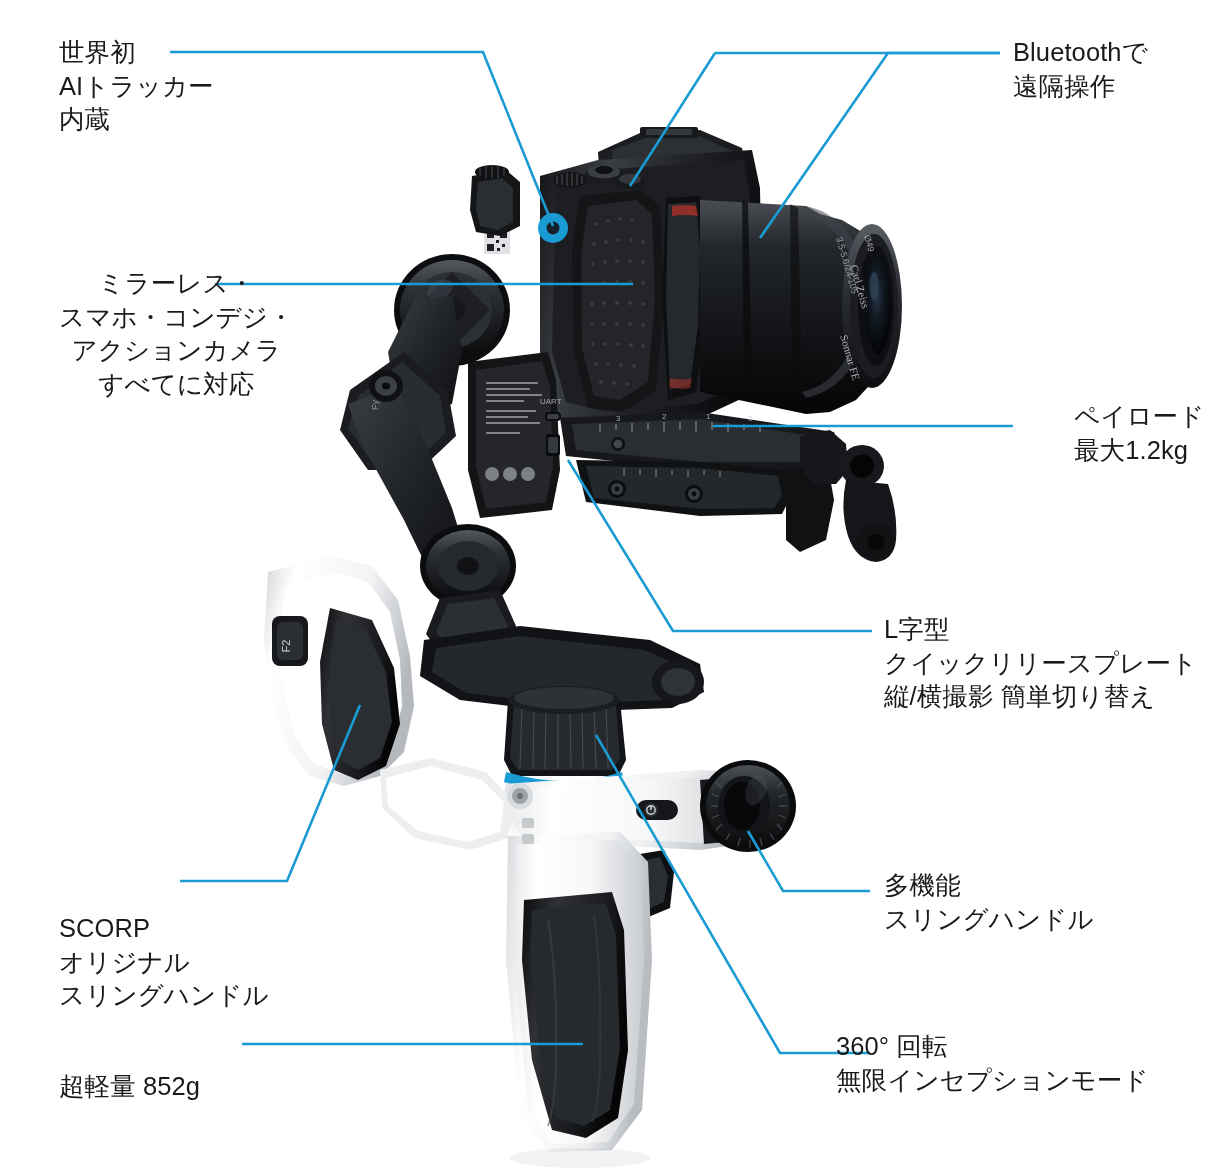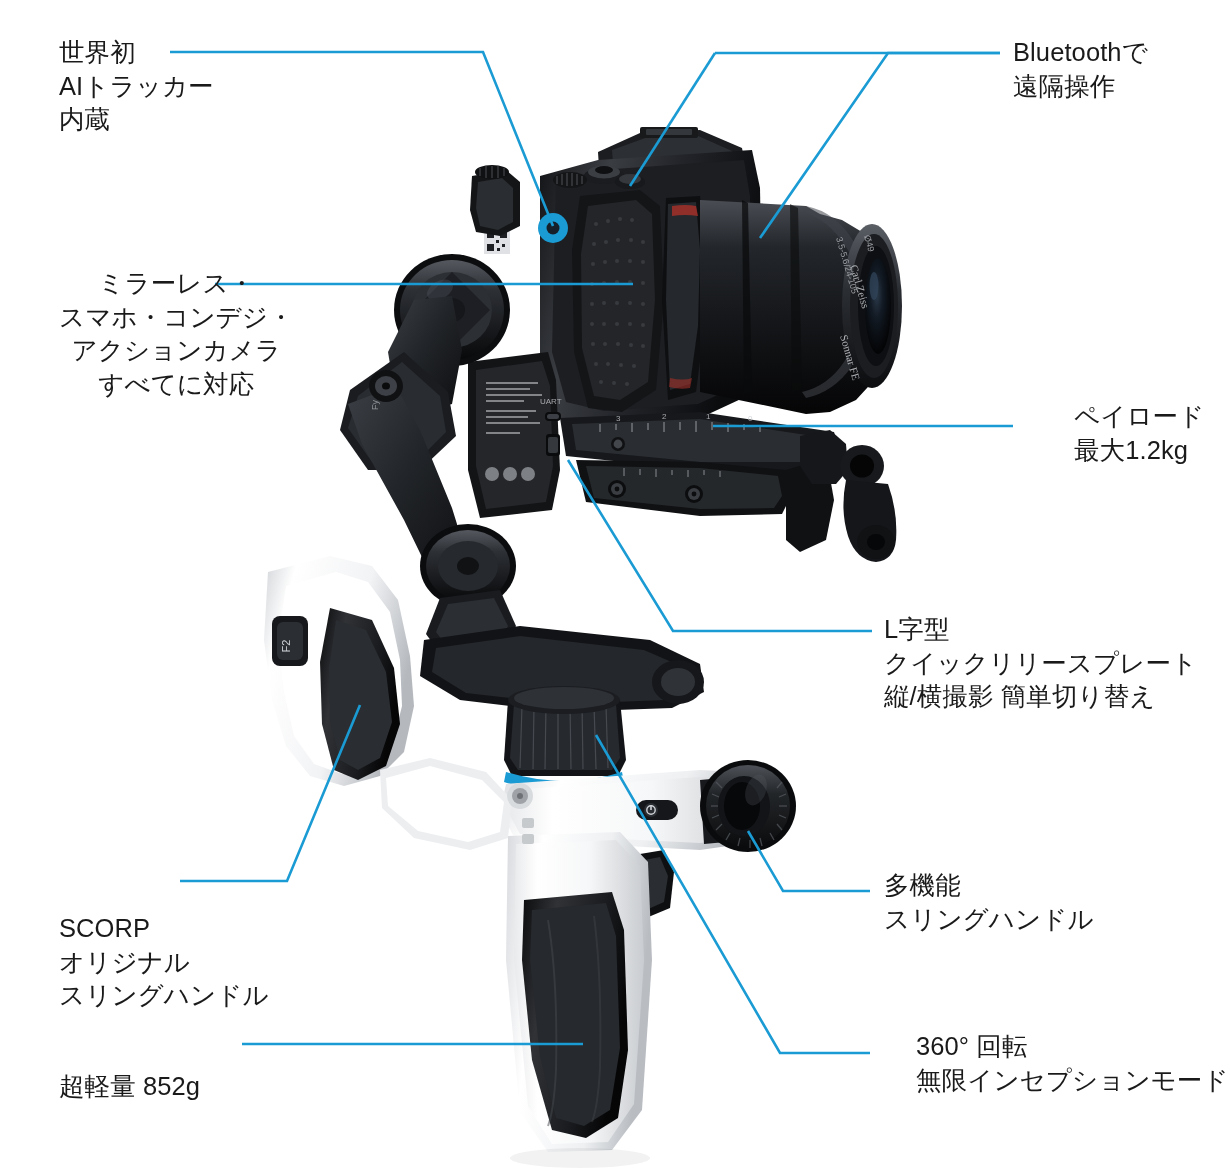--- a/index.html
+++ b/index.html
@@ -499,16 +499,16 @@
 
   <div class="callout left" style="left:59px; top:864px;margin-top:48px;">SCORP
 オリジナル
 スリングハンドル</div>
 
   <div class="callout right" style="left:884px; top:869px;">多機能
 スリングハンドル</div>
 
   <div class="callout left" style="left:59px; top:1070px;">超軽量 852g</div>
 
-  <div class="callout right" style="left:916px; top:1030px;">360° 回転
+  <div class="callout right" style="left:836px; top:1030px;">360° 回転
 無限インセプションモード</div>
 
 </div>
 
 </body></html>

